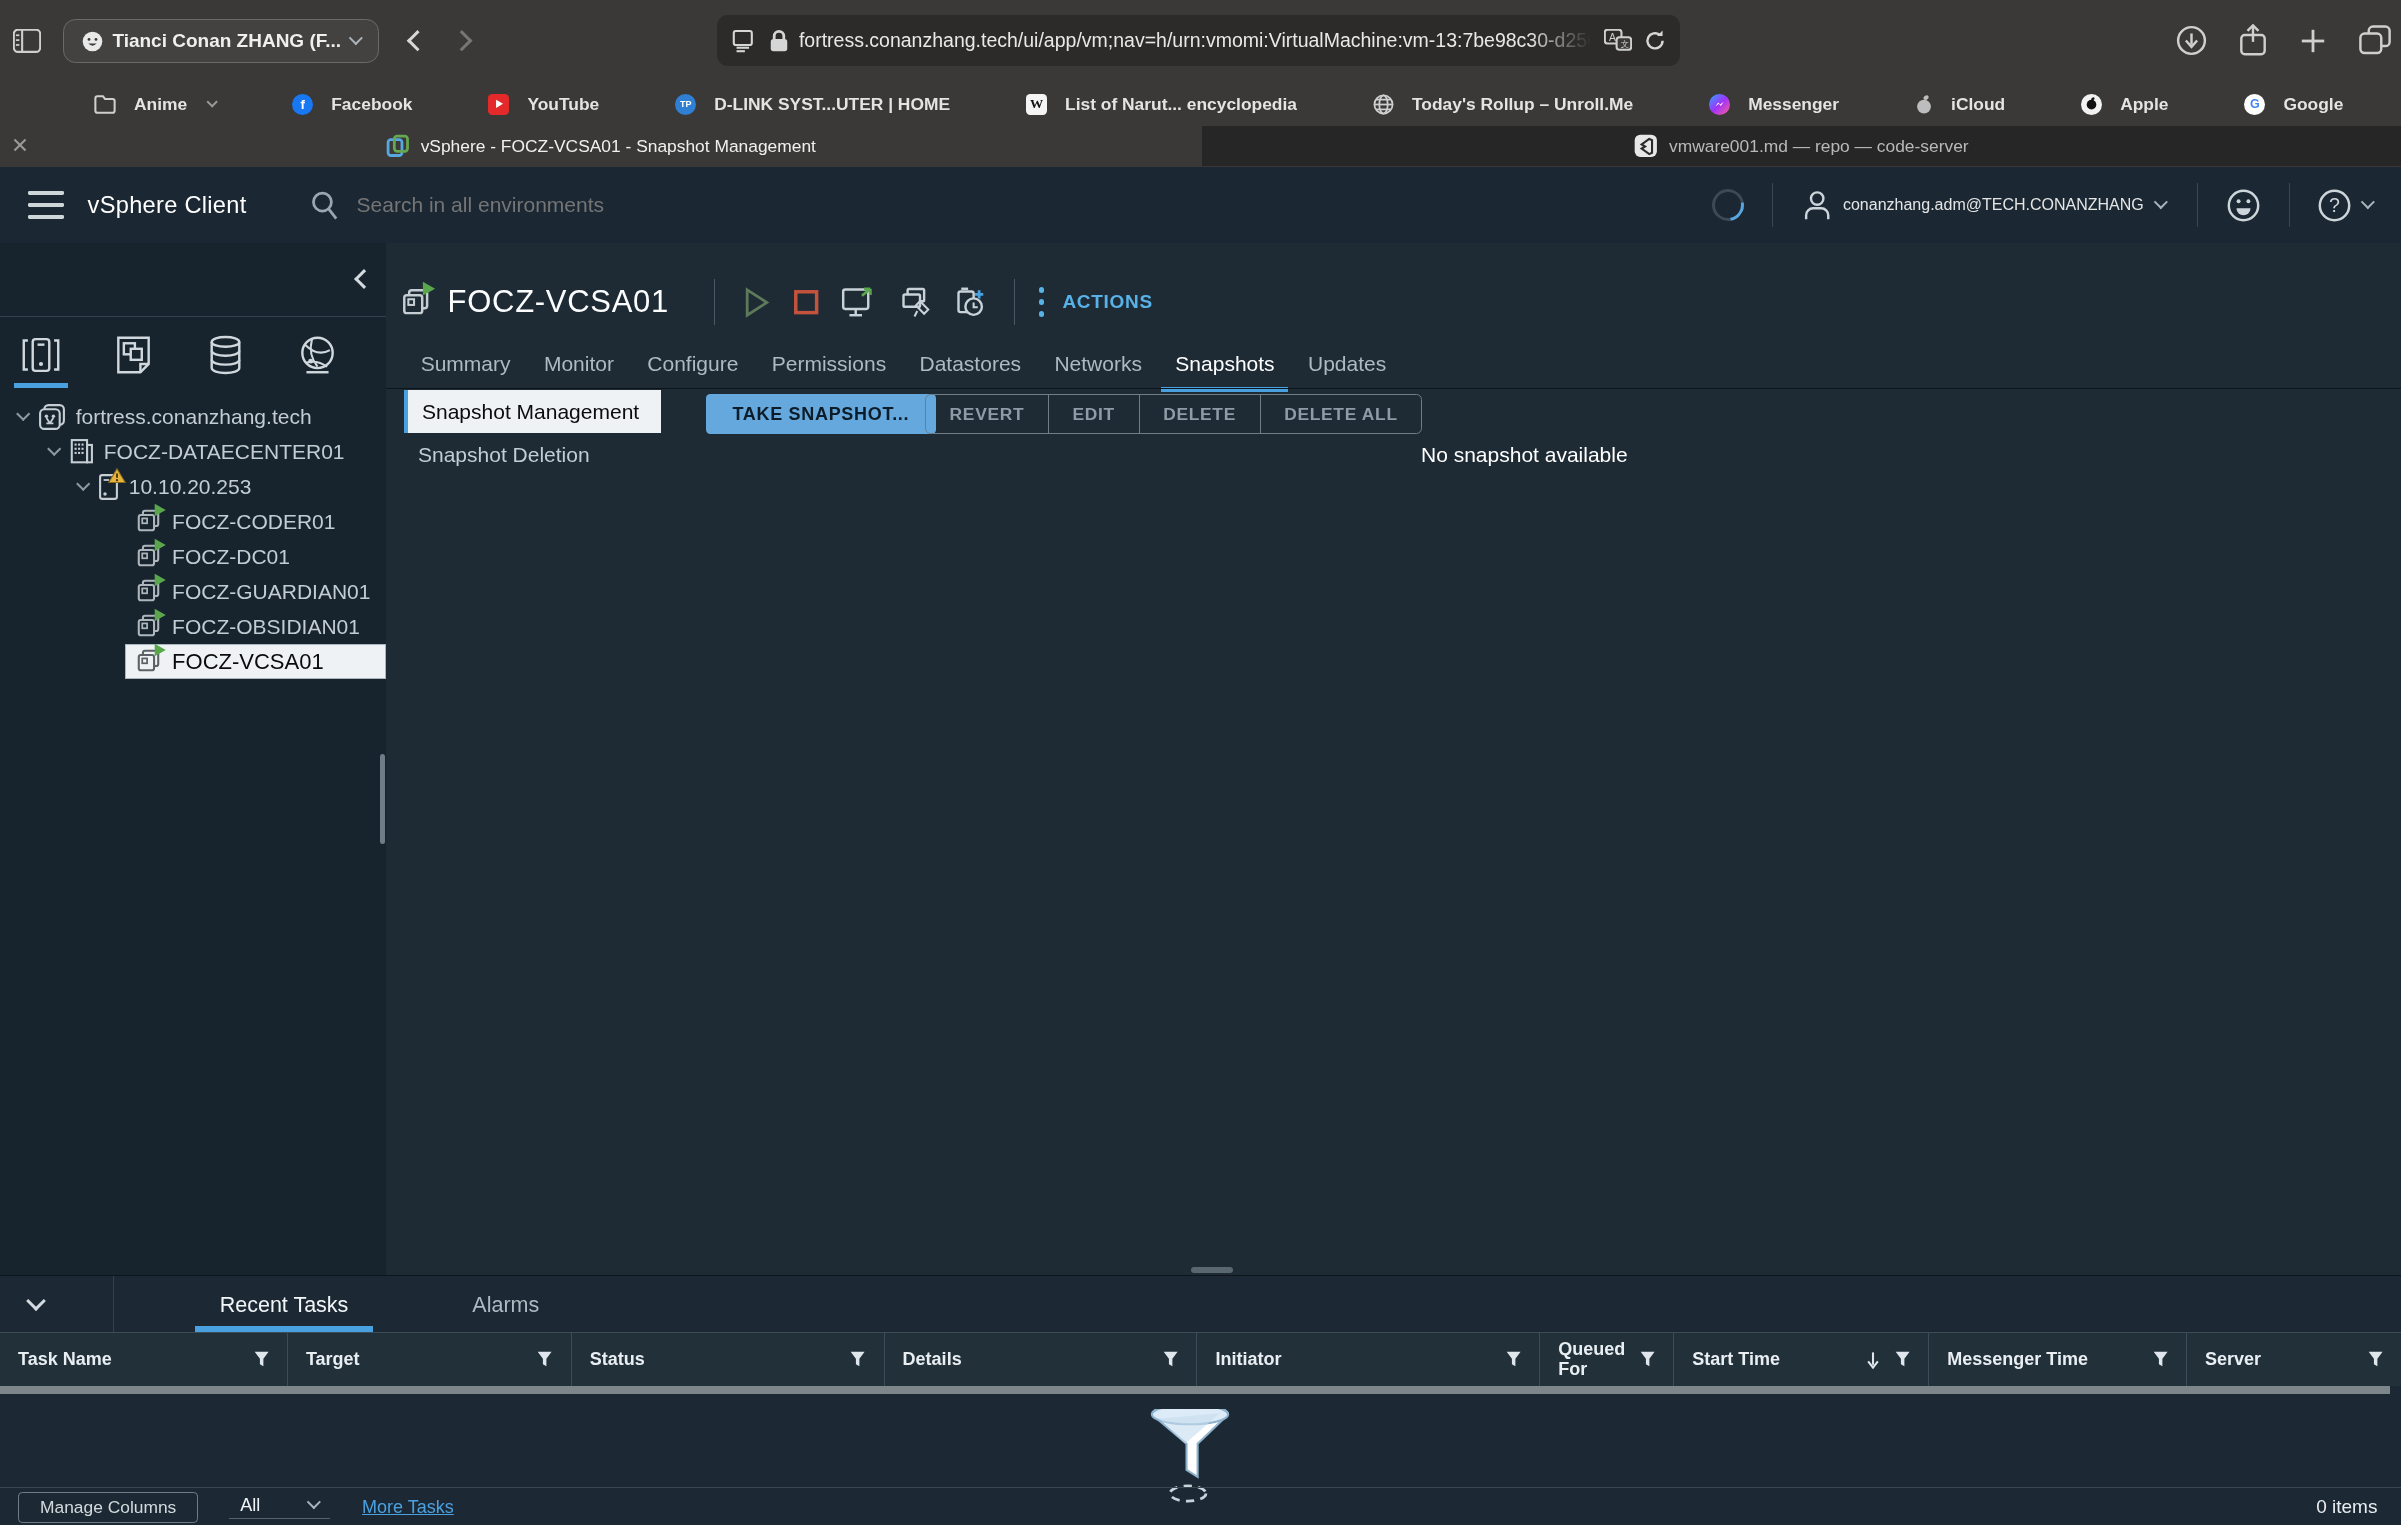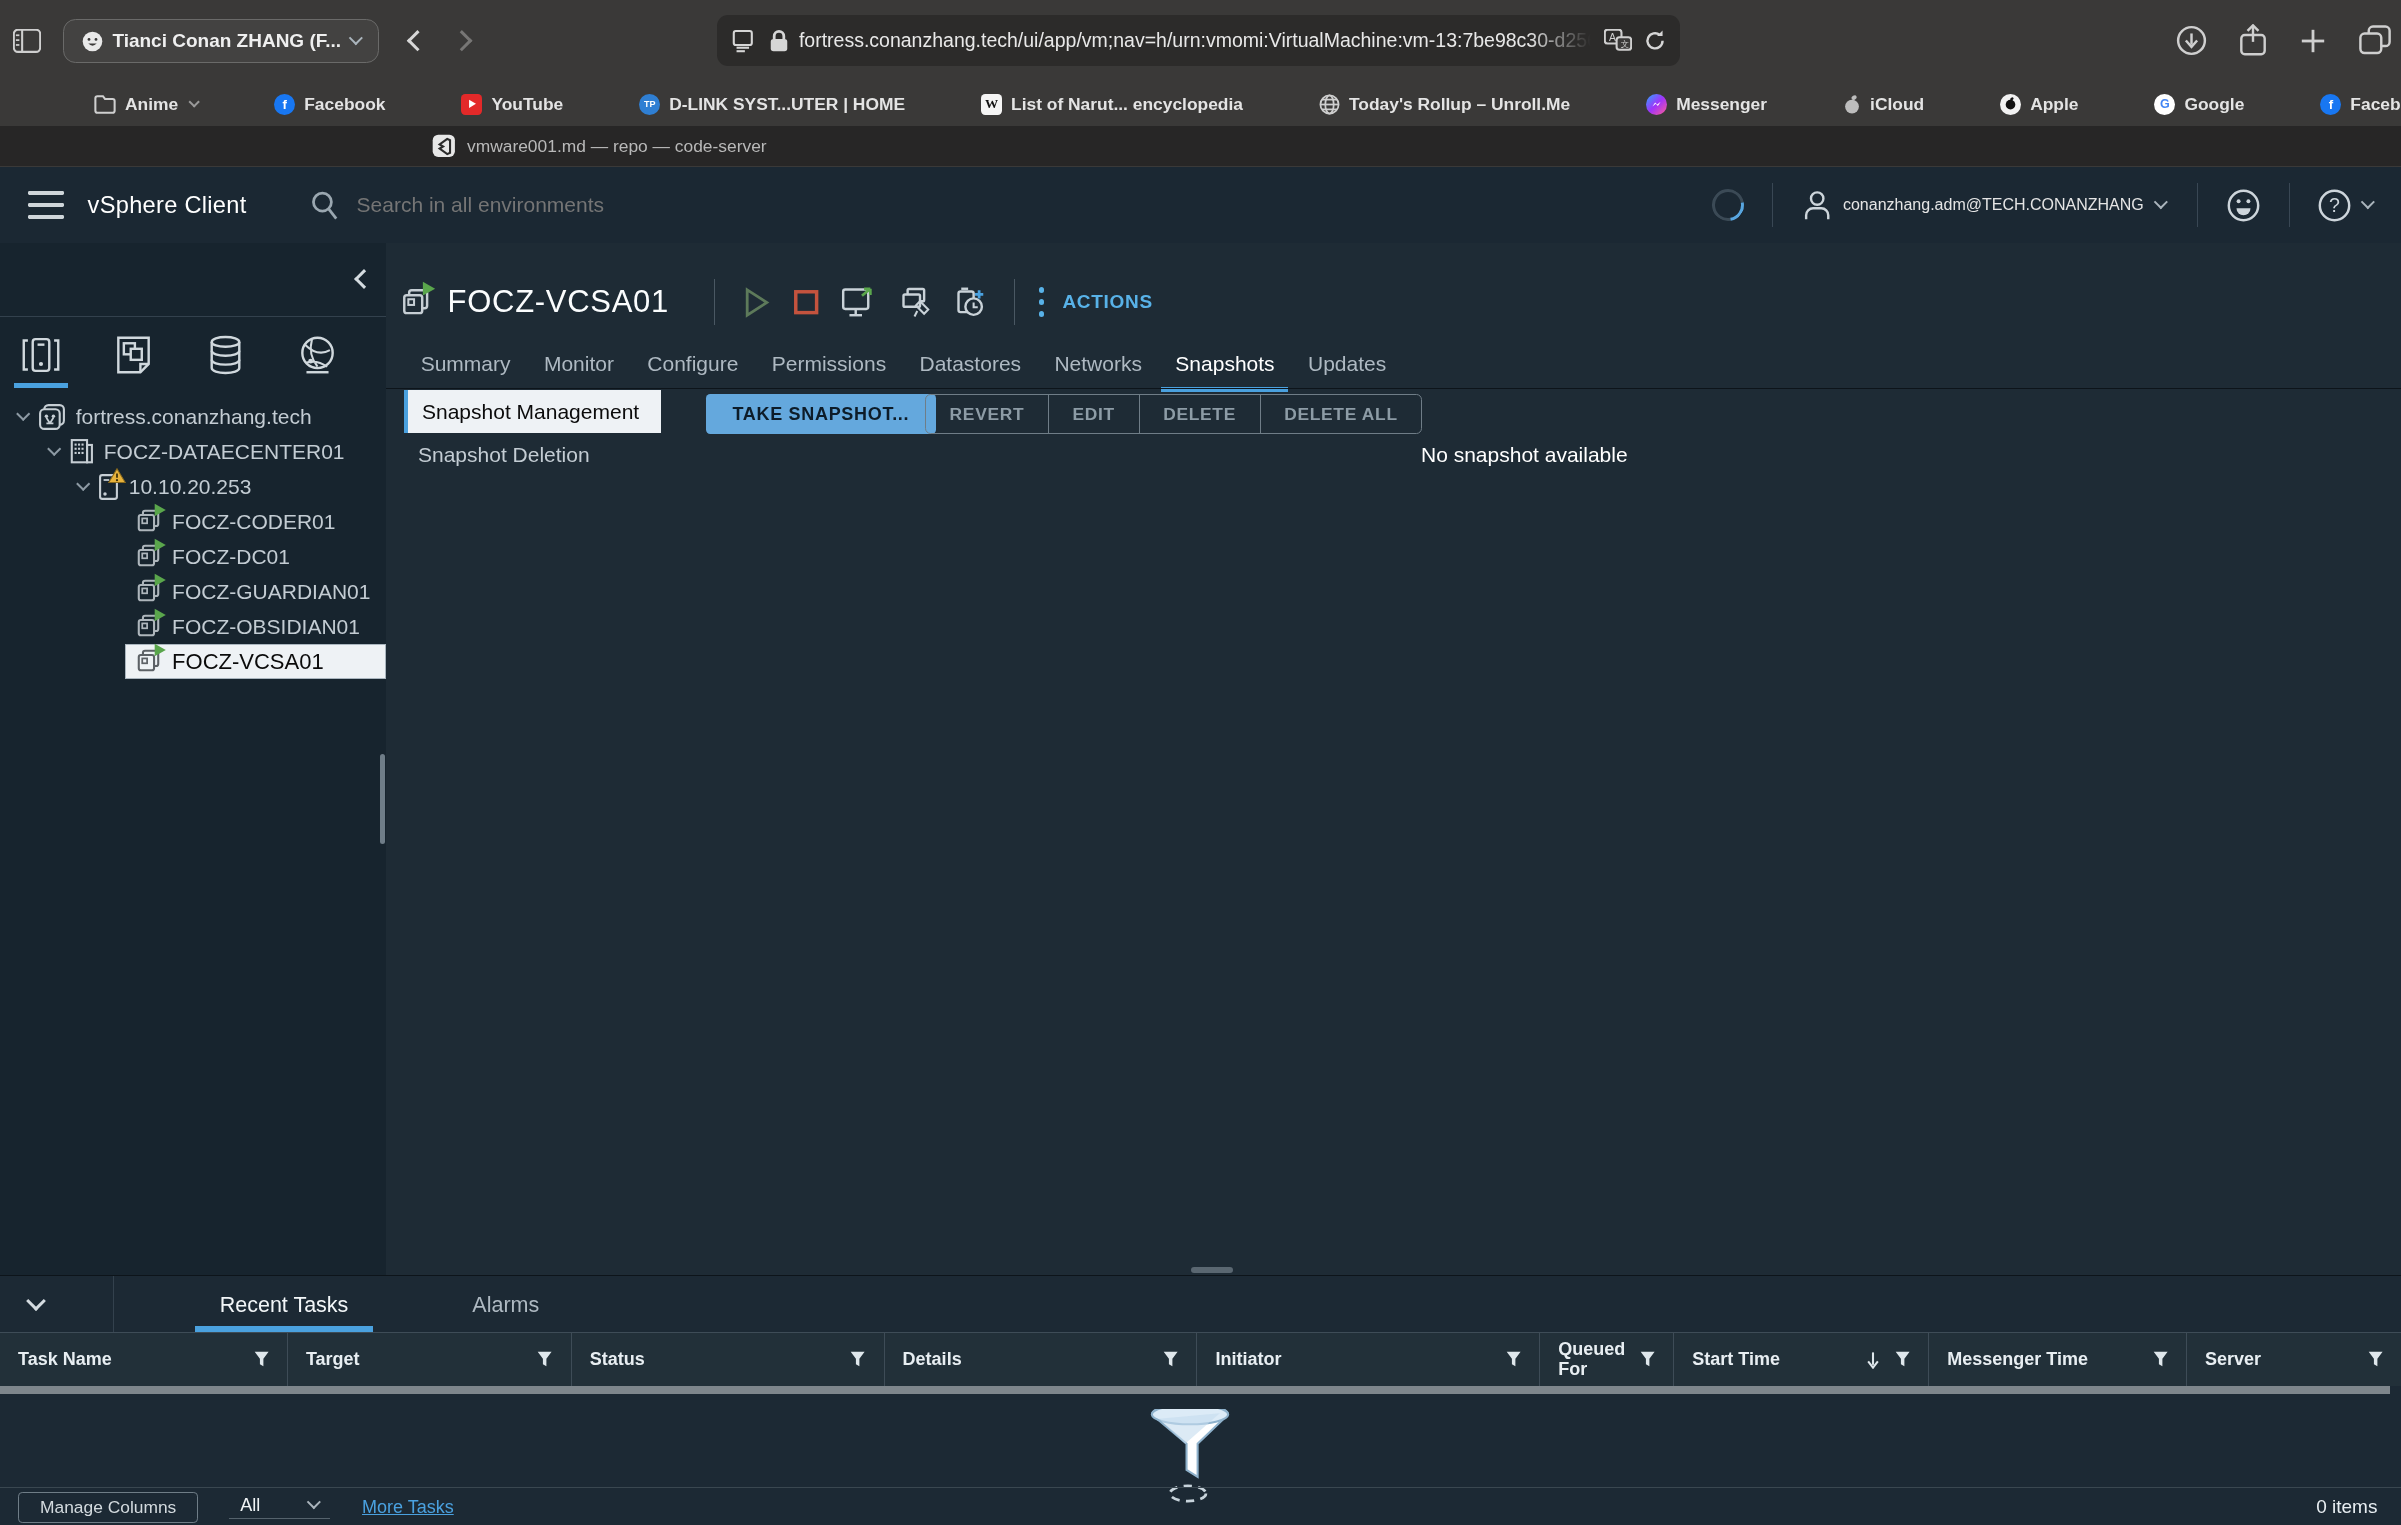--- a/index.html
+++ b/index.html
@@ -18,21 +18,21 @@
   .chev-back { transform:rotate(-45deg); margin-left:31px; }
   .chev-fwd  { transform:rotate(135deg); margin-left:28px; border-color:#777675; }
   #urlbar { position:absolute; left:717px; top:15.3px; width:963px; height:51px; background:#2c2b2a;
     border-radius:11px; display:flex; align-items:center; padding:0 14px; }
   #url-text { color:#e8e8e8; font-size:19.5px; white-space:nowrap; overflow:hidden; flex:1;
     -webkit-mask-image:linear-gradient(90deg,#000 92%,transparent); }
   #chrome-right { position:absolute; right:9.7px; top:15.3px; height:51px; display:flex; align-items:center; gap:32px; }
   
   #bookmarks { position:absolute; left:0; top:82px; width:2401px; height:44px; display:flex;
     align-items:center; gap:28px; padding:0 18px; color:#e4e4e4; font-size:17.4px; font-weight:700; }
-  .bm { display:flex; align-items:center; gap:9px; white-space:nowrap;padding-left:48px; }
+  .bm { display:flex; align-items:center; gap:18px; white-space:nowrap;padding-left:48px; }
   .fav { width:21px; height:21px; border-radius:50%; display:flex; align-items:center;
     justify-content:center; font-size:13.2px; font-weight:700; flex:none; }
   .fav.sq { border-radius:4.2px; }
   .bm-caret { width:8.3px; height:8.3px; border-right:2.1px solid #9a9a9a; border-bottom:2.1px solid #9a9a9a;
     transform:rotate(45deg); margin-left:2.8px; margin-top:-4.2px; }
   
   #tabstrip { position:absolute; left:0; top:126px; width:2401px; height:40px; background:#272626; display:flex; }
   .stab { display:flex; align-items:center; justify-content:center; gap:11px; font-size:17.4px; }
   #tab-active { width:1202px; background:#3a3938; color:#f0f0f0; position:relative; }
   #tab-close { position:absolute; left:11px; top:9.7px; }
@@ -314,20 +314,31 @@
           <svg width="22" height="16.7" viewBox="0 0 32 24">
             <path d="M8 22 a7 7 0 0 1-1-13.9 A9 9 0 0 1 24 7 a6.5 6.5 0 0 1 1 15 z" fill="#3f8fd6"></path>
           </svg>
         </span>
         <span>https://cgife...applicanthome</span>
       </div>
 
   </div>
 
   <div id="tabstrip">
+    <div class="stab" id="tab-active">
+      <svg id="tab-close" width="18" height="18" viewBox="0 0 26 26">
+          <line x1="5" y1="5" x2="21" y2="21" stroke="#9a9a9a" stroke-width="3"></line>
+          <line x1="21" y1="5" x2="5" y2="21" stroke="#9a9a9a" stroke-width="3"></line>
+        </svg>
+      <svg class="favicon16" viewBox="0 0 34 34">
+          <rect x="3" y="8" width="20" height="23" rx="4" fill="none" stroke="#57a7e0" stroke-width="4"></rect>
+          <rect x="12" y="3" width="19" height="22" rx="4" fill="none" stroke="#66a84f" stroke-width="4"></rect>
+        </svg>
+      <span>vSphere - FOCZ-VCSA01 - Snapshot Management</span>
+    </div>
     <div class="stab" id="tab-inactive">
       <svg class="favicon16" viewBox="0 0 34 34">
           <rect x="1" y="1" width="32" height="32" rx="8" fill="#e7e7e7"></rect>
           <path d="M22 7 l-11 8 l5 3 l-5 3 l11 8 l4-2 v-18 z M11 15" fill="none" stroke="#2b2b2b" stroke-width="3"></path>
         </svg>
       <span>vmware001.md — repo — code-server</span>
     </div>
   </div>
 </div>
 

